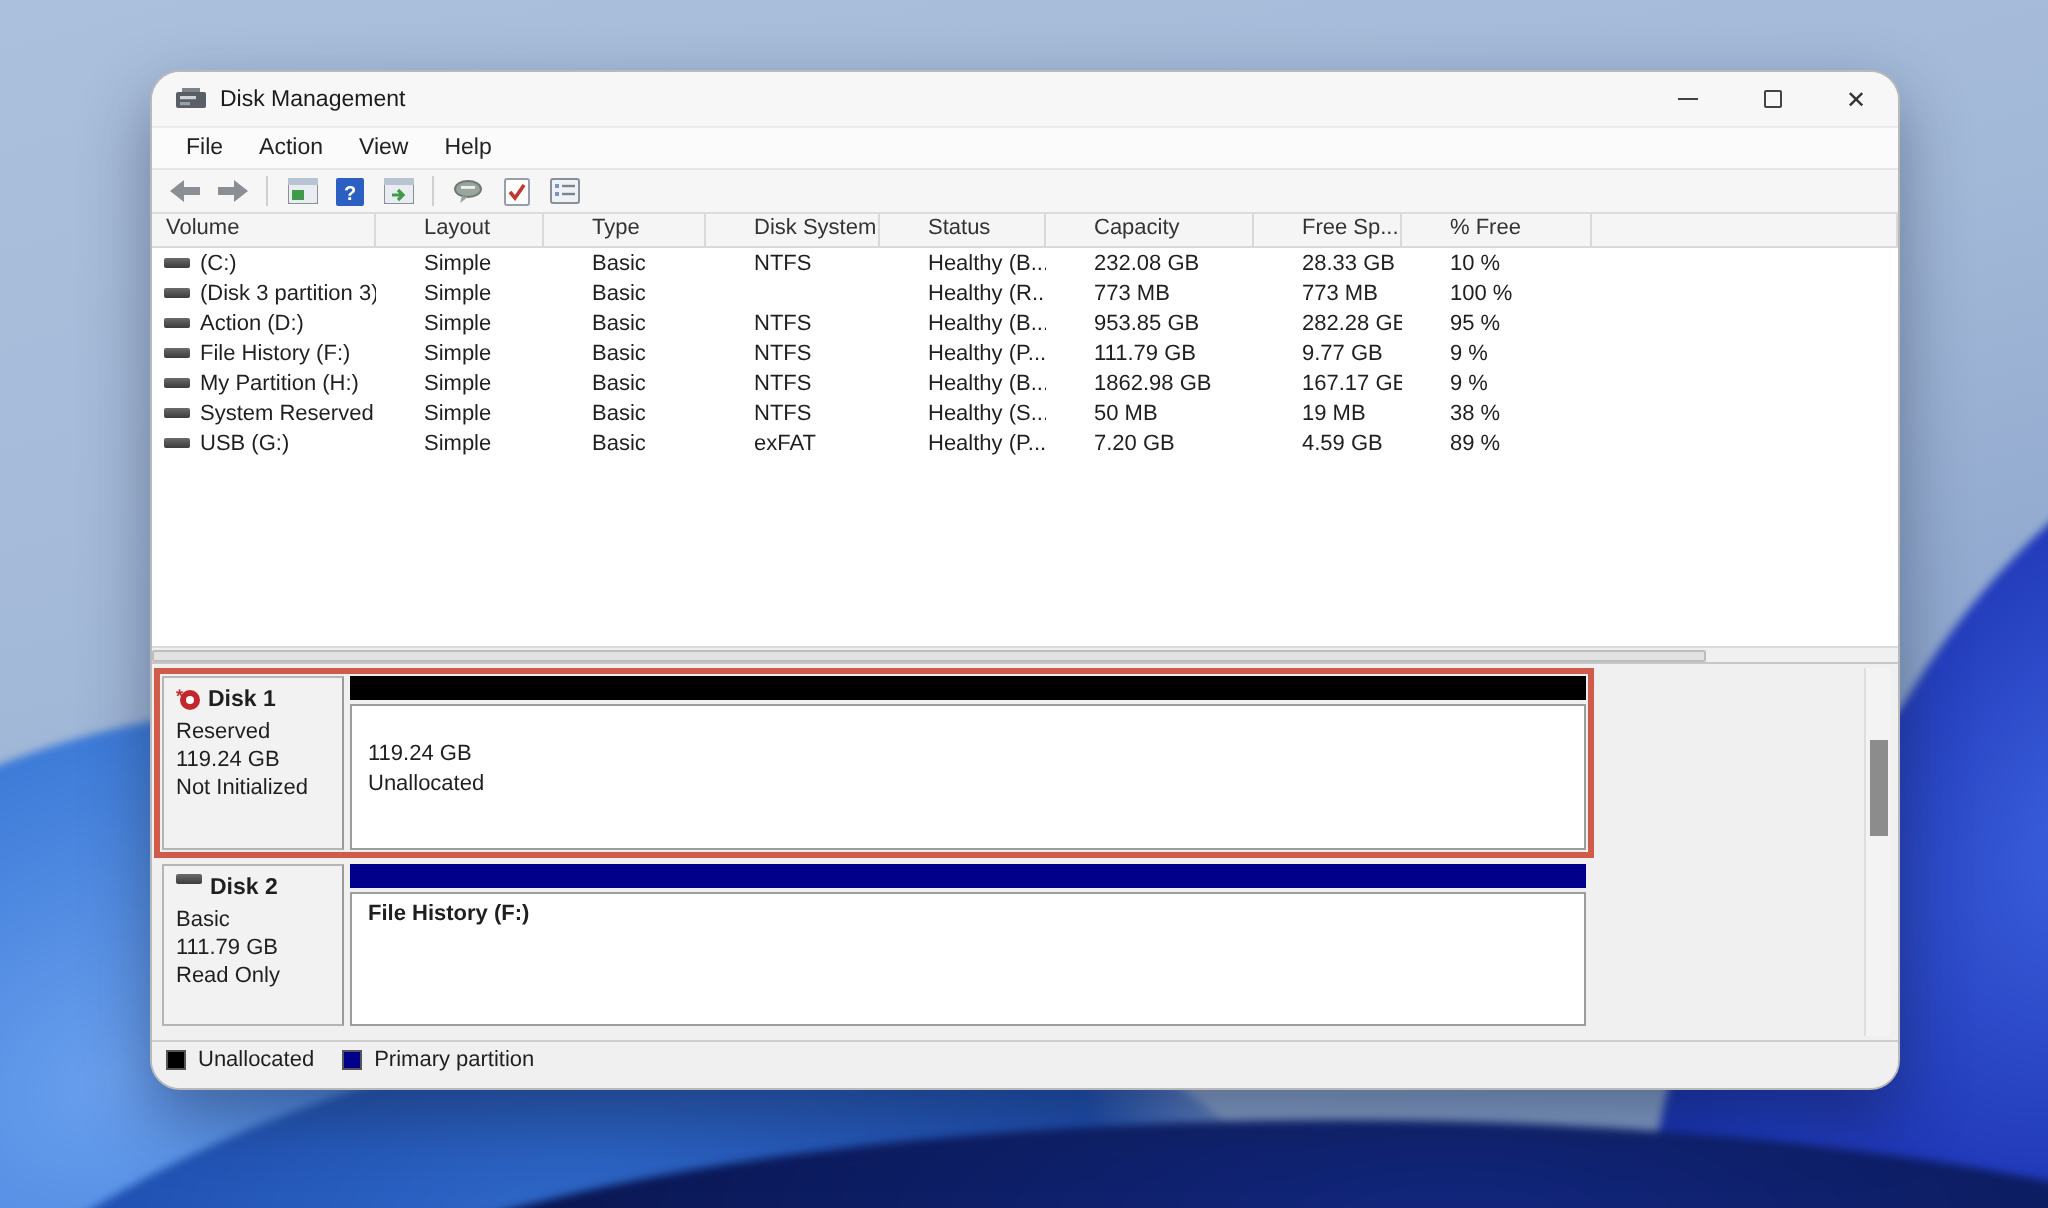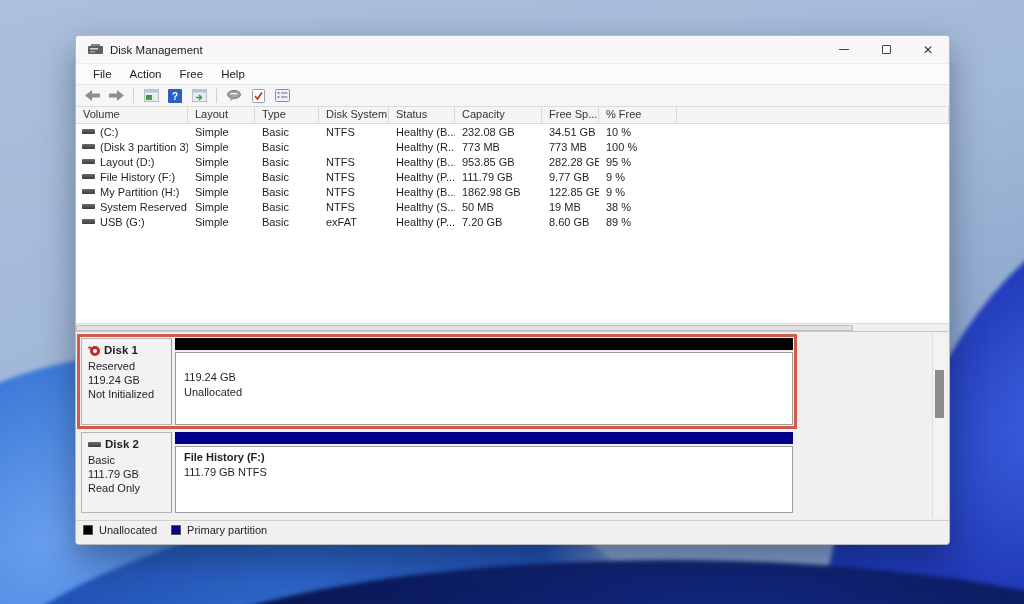--- a/index.html
+++ b/index.html
@@ -16,21 +16,21 @@
     background:radial-gradient(ellipse at 50% 30%, #2f68c8 0%, #1e4eb0 55%, rgba(30,78,176,0) 75%); }
   .petal-right { left:830px; top:280px; width:560px; height:640px; transform:rotate(24deg);
     background:radial-gradient(ellipse at 35% 45%, #2746cf 0%, #1630ae 50%, #0b1d82 70%, rgba(11,29,130,0) 80%); }
   .petal-right2 { left:930px; top:180px; width:300px; height:500px; transform:rotate(30deg);
     background:radial-gradient(ellipse at 40% 50%, #3d63e0 0%, #2038b8 55%, rgba(32,56,184,0) 75%); }
   .petal-bottom { left:120px; top:560px; width:1100px; height:260px;
     background:radial-gradient(ellipse at 55% 20%, #12277e 0%, #0a1752 55%, rgba(10,23,82,0) 78%); }
 
   
   .window { position:absolute; left:75px; top:35px; width:875px; height:510px;
-    background:#f0f0f0; border-radius:4px; border:1px solid #b9b9b9;
+    background:#f0f0f0; border-radius:15px; border:1px solid #b9b9b9;
     box-shadow:0 14px 34px rgba(20,30,60,.42); display:flex; flex-direction:column; overflow:hidden; }
 
   .titlebar { height:27px; background:#f7f7f7; display:flex; align-items:center; padding-left:12px; flex:0 0 auto; }
   .title-icon { width:15px; height:12px; margin-right:7px; }
   .title-text { font-size:11.5px; color:#1b1b1b; }
   .caption-btns { margin-left:auto; display:flex; height:100%; }
   .cap-btn { width:42px; height:100%; display:flex; align-items:center; justify-content:center; color:#444; }
   .glyph-min { width:10px; height:1px; background:#444; }
   .glyph-max { width:9px; height:9px; border:1px solid #444; border-radius:1px; }
   .glyph-close { font-size:12px; line-height:1; color:#333; }
@@ -38,38 +38,38 @@
   .menubar { height:21px; background:#fbfbfb; border-top:1px solid #ececec; display:flex; align-items:center; padding-left:8px; flex:0 0 auto; }
   .menu-item { font-size:11.5px; color:#222; padding:2px 9px; border-radius:3px; }
 
   .toolbar { height:23px; background:#f6f6f6; border-top:1px solid #e6e6e6; border-bottom:1px solid #dcdcdc;
     display:flex; align-items:center; padding-left:6px; gap:4px; flex:0 0 auto; }
   .tb-btn { width:20px; height:18px; display:flex; align-items:center; justify-content:center; border-radius:2px; }
   .tb-sep { width:1px; height:15px; background:#cfcfcf; margin:0 3px; }
 
   
   .top-pane { flex:0 0 225px; display:flex; flex-direction:column; background:#fff; border-bottom:1px solid #c7c7c7; }
-  .grid-row { display:grid; grid-template-columns:112px 67px 64px 70px 66px 87px 57px 78px 1fr; }
+  .grid-row { display:grid; grid-template-columns:112px 67px 64px 70px 66px 87px 57px 78px 1fr;gap:17px; }
   .list-header { flex:0 0 17px; background:#f5f5f5; border-bottom:1px solid #d9d9d9; }
   .hdr-cell { font-size:11px; color:#333; padding:1px 0 0 7px; border-right:1px solid #d9d9d9; overflow:hidden; white-space:nowrap; }
   .list-body { flex:1 1 auto; background:#fff; overflow:hidden; }
   .list-row { height:15px; align-items:center; }
   .cell { font-size:11px; color:#1f1f1f; padding-left:7px; white-space:nowrap; overflow:hidden; }
   .vol-cell { display:flex; align-items:center; gap:5px; padding-left:6px; }
   .drive-ico { width:13px; height:5px; background:linear-gradient(180deg,#6b6b6b,#3c3c3c); border-radius:1px; flex:0 0 auto; }
   .hscroll { flex:0 0 8px; background:#f0f0f0; border-top:1px solid #dadada; position:relative; }
   .hscroll-thumb { position:absolute; left:0; top:1px; height:6px; width:89%; background:#e2e2e2; border:1px solid #bdbdbd; border-radius:1px; }
 
   
   .bottom-pane { flex:1 1 auto; background:#f0f0f0; position:relative; padding:6px 0 0 5px; }
   .disk-row { display:flex; width:712px; margin-bottom:7px; }
   .disk-row.highlight { outline:3px solid #d15b4a; outline-offset:1px; }
   .disk-label { flex:0 0 91px; background:#f2f2f2; border:1px solid #b5b5b5; border-right:1px solid #9a9a9a;
     padding:4px 4px 4px 6px; font-size:11px; color:#1f1f1f; }
-  .disk-label .disk-name { font-weight:bold; font-size:11.5px; display:flex; align-items:center; gap:4px; margin-bottom:2px; }
+  .disk-label .disk-name { font-weight:bold; font-size:11.5px; display:flex; gap:4px; margin-bottom:2px; }
   .disk-label div { line-height:14px; }
   .warn-ico { position:relative; width:12px; height:12px; flex:0 0 auto; }
   .warn-ico .circ { position:absolute; left:2px; top:2px; width:10px; height:10px; border-radius:50%; background:#c3272b; }
   .warn-ico .dot { position:absolute; left:5px; top:5px; width:4px; height:4px; border-radius:50%; background:#fff; }
   .warn-ico .star { position:absolute; left:0; top:-2px; color:#c3272b; font-size:9px; font-weight:bold; }
   .disk-graph { flex:1 1 auto; margin-left:3px; display:flex; flex-direction:column; }
   .disk1-graph { height:87px; } .disk2-graph { height:81px; }
   .banner { height:12px; flex:0 0 auto; }
   .banner-black { background:#000; }
   .banner-navy { background:#00008b; }
@@ -118,21 +118,21 @@
           </div>
         <div class="cap-btn">
             <span class="glyph-close">✕</span>
           </div>
       </div>
     </div>
 
     <div class="menubar">
       <span class="menu-item">File</span>
       <span class="menu-item">Action</span>
-      <span class="menu-item">Free</span>
+      <span class="menu-item">View</span>
       <span class="menu-item">Help</span>
     </div>
 
     <div class="toolbar">
       <div class="tb-btn">
         <svg width="15" height="11" viewBox="0 0 15 11">
             <path d="M7 0 L0 5.5 L7 11 L7 7.5 L15 7.5 L15 3.5 L7 3.5 Z" fill="#8a8f96"></path>
           </svg>
       </div>
       <div class="tb-btn">
@@ -203,21 +203,21 @@
         <div class="grid-row list-row">
           <div class="cell vol-cell">
               <span class="drive-ico"></span>
               <span>(C:)</span>
             </div>
           <div class="cell">Simple</div>
           <div class="cell">Basic</div>
           <div class="cell">NTFS</div>
           <div class="cell">Healthy (B...</div>
           <div class="cell">232.08 GB</div>
-          <div class="cell">34.51 GB</div>
+          <div class="cell">28.33 GB</div>
           <div class="cell">10 %</div>
           <div class="cell"></div>
         </div>
 
         <div class="grid-row list-row">
           <div class="cell vol-cell">
               <span class="drive-ico"></span>
               <span>(Disk 3 partition 3)</span>
             </div>
           <div class="cell">Simple</div>
@@ -226,21 +226,21 @@
           <div class="cell">Healthy (R...</div>
           <div class="cell">773 MB</div>
           <div class="cell">773 MB</div>
           <div class="cell">100 %</div>
           <div class="cell"></div>
         </div>
 
         <div class="grid-row list-row">
           <div class="cell vol-cell">
               <span class="drive-ico"></span>
-              <span>Layout (D:)</span>
+              <span>Action (D:)</span>
             </div>
           <div class="cell">Simple</div>
           <div class="cell">Basic</div>
           <div class="cell">NTFS</div>
           <div class="cell">Healthy (B...</div>
           <div class="cell">953.85 GB</div>
           <div class="cell">282.28 GB</div>
           <div class="cell">95 %</div>
           <div class="cell"></div>
         </div>
@@ -263,21 +263,21 @@
         <div class="grid-row list-row">
           <div class="cell vol-cell">
               <span class="drive-ico"></span>
               <span>My Partition (H:)</span>
             </div>
           <div class="cell">Simple</div>
           <div class="cell">Basic</div>
           <div class="cell">NTFS</div>
           <div class="cell">Healthy (B...</div>
           <div class="cell">1862.98 GB</div>
-          <div class="cell">122.85 GB</div>
+          <div class="cell">167.17 GB</div>
           <div class="cell">9 %</div>
           <div class="cell"></div>
         </div>
 
         <div class="grid-row list-row">
           <div class="cell vol-cell">
               <span class="drive-ico"></span>
               <span>System Reserved</span>
             </div>
           <div class="cell">Simple</div>
@@ -293,21 +293,21 @@
         <div class="grid-row list-row">
           <div class="cell vol-cell">
               <span class="drive-ico"></span>
               <span>USB (G:)</span>
             </div>
           <div class="cell">Simple</div>
           <div class="cell">Basic</div>
           <div class="cell">exFAT</div>
           <div class="cell">Healthy (P...</div>
           <div class="cell">7.20 GB</div>
-          <div class="cell">8.60 GB</div>
+          <div class="cell">4.59 GB</div>
           <div class="cell">89 %</div>
           <div class="cell"></div>
         </div>
 
       </div>
       <div class="hscroll">
         <div class="hscroll-thumb"></div>
       </div>
     </div>
 
@@ -343,21 +343,20 @@
             <span>Disk 2</span>
           </div>
           <div>Basic</div>
           <div>111.79 GB</div>
           <div>Read Only</div>
         </div>
         <div class="disk-graph disk2-graph">
           <div class="banner banner-navy"></div>
           <div class="part-box">
             <div class="part-title">File History  (F:)</div>
-            <div>111.79 GB NTFS</div>
           </div>
         </div>
       </div>
 
       <div class="vscroll">
         <div class="vscroll-thumb"></div>
       </div>
     </div>
 
     <div class="legend">

